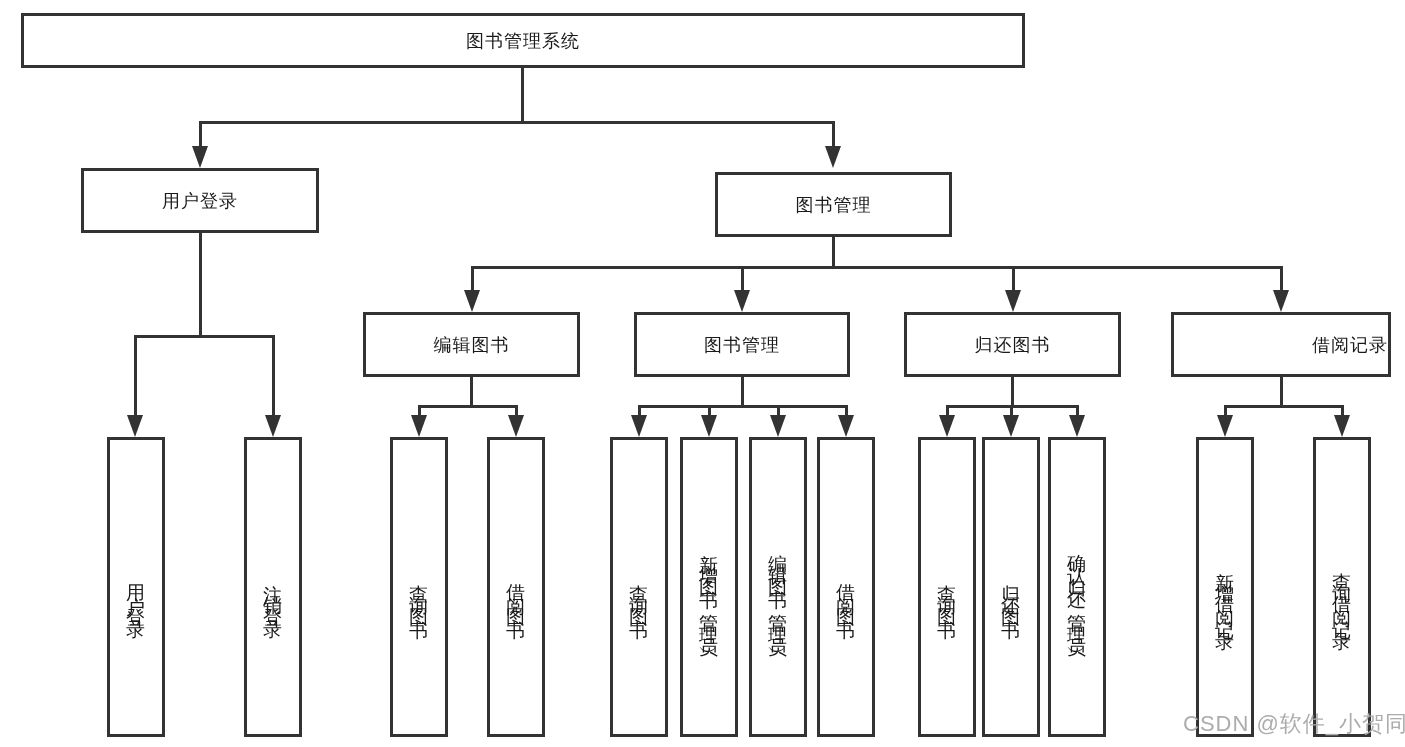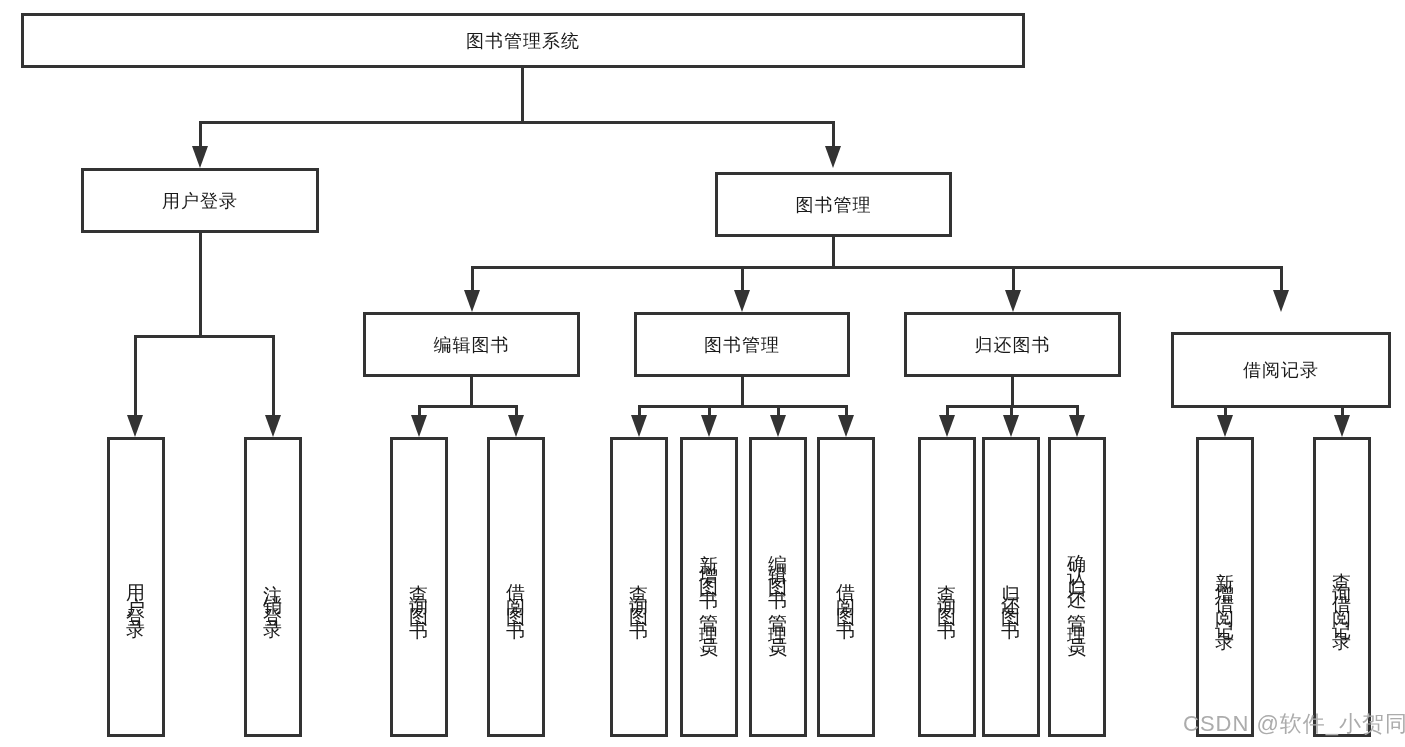--- a/index.html
+++ b/index.html
@@ -141,21 +141,21 @@
 
   <div class="hbox" style="left:363px; top:312px; width:217px; height:65px;">
     <span>编辑图书</span>
   </div>
   <div class="hbox" style="left:634px; top:312px; width:216px; height:65px;">
     <span>图书管理</span>
   </div>
   <div class="hbox" style="left:904px; top:312px; width:217px; height:65px;">
     <span>归还图书</span>
   </div>
-  <div class="hbox" style="left:1171px; top:332px; width:220px; height:76px;">
+  <div class="hbox" style="left:1171px; top:312px; width:220px; height:65px;justify-content:flex-end;">
     <span>借阅记录</span>
   </div>
 
   <div class="vbox" style="left:107px;">
     <span class="vtext">用户登录</span>
   </div>
   <div class="vbox" style="left:244px;">
     <span class="vtext">注销登录</span>
   </div>
 

